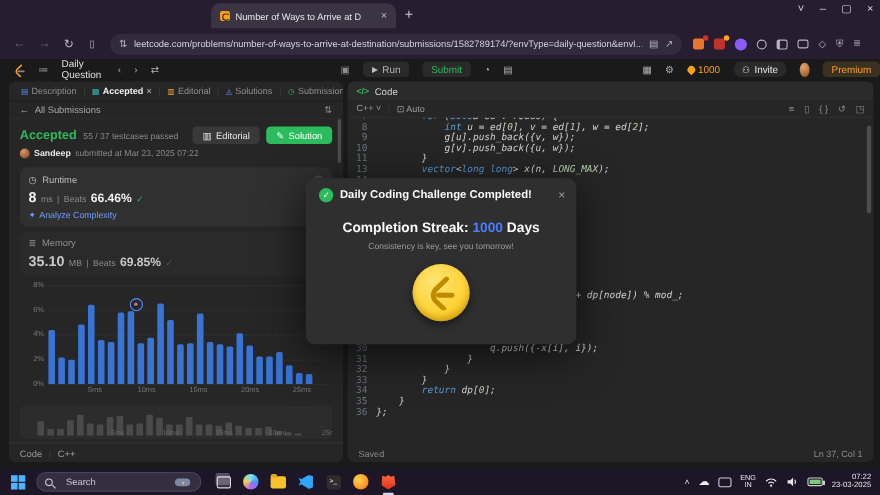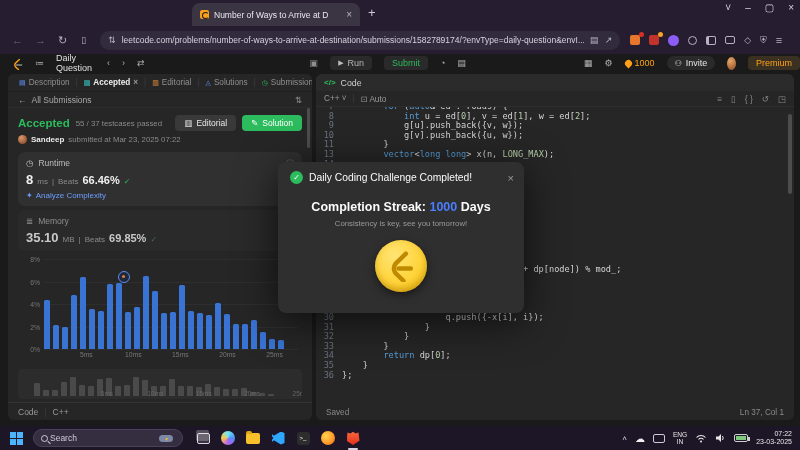--- a/index.html
+++ b/index.html
@@ -93,42 +93,42 @@
 
   
   .ed-head { height:17px; display:flex; align-items:center; gap:5px; padding:0 8px; font-size:8.8px; color:#d0d0d0; background:#2b2b2b; }
   .codetag { color:#2cbb5d; font-size:8px; font-weight:bold; }
   .ed-toolbar { height:16px; display:flex; align-items:center; gap:6px; padding:0 8px; font-size:8.2px; color:#9a9a9a; border-bottom:1px solid #2e2e2e; }
   .ed-toolbar .right { margin-left:auto; display:flex; gap:9px; color:#8a8a8a; font-size:8.5px; }
   .ed-area { position:relative; height:281px; overflow:hidden; font-family:"DejaVu Sans Mono", monospace; font-size:8.6px; line-height:9.6px; }
   .ed-lines { margin-top:-5px; }
   .cl { display:flex; white-space:pre; }
   .cl .ln { width:26px; text-align:right; padding-right:8px; color:#6b7280; flex:none; }
-  .cl .ct { color:#d4d4d4; }
+  .cl .ct { color:#d4d4d4;font-style:italic; }
   .kw { color:#569cd6; }
   .num { color:#b5cea8; }
   .ed-status { position:absolute; left:0; bottom:0; width:100%; height:16px; display:flex; align-items:center; padding:0 10px; font-size:8.2px; color:#8a8a8a; background:#262626; }
   .ed-status .right { margin-left:auto; }
 
   
   #modal { position:absolute; left:278px; top:162px; width:246px; height:151px; background:#2f2f2f; border-radius:8px; box-shadow:0 8px 40px rgba(0,0,0,.65); z-index:20; }
   .m-head { display:flex; align-items:center; gap:6px; padding:9px 10px 0 12px; }
   .m-check { width:13px; height:13px; border-radius:50%; background:#2cbb5d; color:#fff; font-size:8px; display:flex; align-items:center; justify-content:center; flex:none; }
-  .m-title { font-size:10.3px; font-weight:normal; color:#fafafa; }
+  .m-title { font-size:10.3px; font-weight:bold; color:#fafafa; }
   .m-close { margin-left:auto; color:#9a9a9a; font-size:11px; }
   .m-streak { margin-top:16px; text-align:center; font-size:12.5px; font-weight:bold; color:#fafafa; }
   .m-streak .blue { color:#4a7dff; }
   .m-sub { margin-top:5px; text-align:center; font-size:7.8px; color:#9a9a9a; }
   .m-coin { margin:12px auto 0 auto; width:52px; height:52px; border-radius:50%; background:radial-gradient(circle at 38% 30%, #ffe474, #ffd43a 55%, #eab308); box-shadow:0 3px 8px rgba(0,0,0,.5), inset 0 -3px 6px rgba(160,110,0,.45); display:flex; align-items:center; justify-content:center; }
 
   
   .taskbar { position:absolute; left:0; top:426px; width:800px; height:24px; background:#1d1627; display:flex; align-items:center; }
   .startlogo { margin-left:10px; width:13px; height:13px; display:grid; grid-template-columns:6px 6px; grid-template-rows:6px 6px; gap:1px; }
   .startlogo i { background:#4cb4ff; }
-  .searchpill { margin-left:10px; width:150px; height:18px; border-radius:9px; background:#352e41; border:1px solid #4a4258; display:flex; align-items:center; gap:2px; padding:0 7px; }
+  .searchpill { margin-left:10px; width:150px; height:18px; border-radius:9px; background:#352e41; border:1px solid #4a4258; display:flex; align-items:center; gap:12px; padding:0 7px; }
   .mag { width:7px; height:7px; border:1.3px solid #cfc9d8; border-radius:50%; position:relative; flex:none; }
   .mag::after { content:""; position:absolute; left:5px; top:6px; width:4px; height:1.3px; background:#cfc9d8; transform:rotate(45deg); }
   .searchpill .txt { font-size:8.5px; color:#cfc9d8; flex:1; }
   .weather { width:16px; height:11px; position:relative; flex:none; }
   .weather .cloud { position:absolute; left:0; top:2px; width:14px; height:7px; background:#7d88a8; border-radius:5px; }
   .weather .bolt { position:absolute; left:6px; top:5px; width:3px; height:5px; background:#f5c518; clip-path:polygon(60% 0,100% 0,40% 100%,55% 45%,0 45%); }
   .apps { display:flex; align-items:center; gap:9px; margin-left:12px; }
   .app { width:16px; height:16px; position:relative; display:flex; align-items:center; justify-content:center; }
   .taskview { width:13px; height:11px; border:1.2px solid #d9d4e3; border-radius:2px; background:rgba(255,255,255,.12); }
   .taskview::after { content:""; position:absolute; left:1px; top:0px; width:13px; height:11px; border-radius:2px; background:rgba(255,255,255,.25); }

